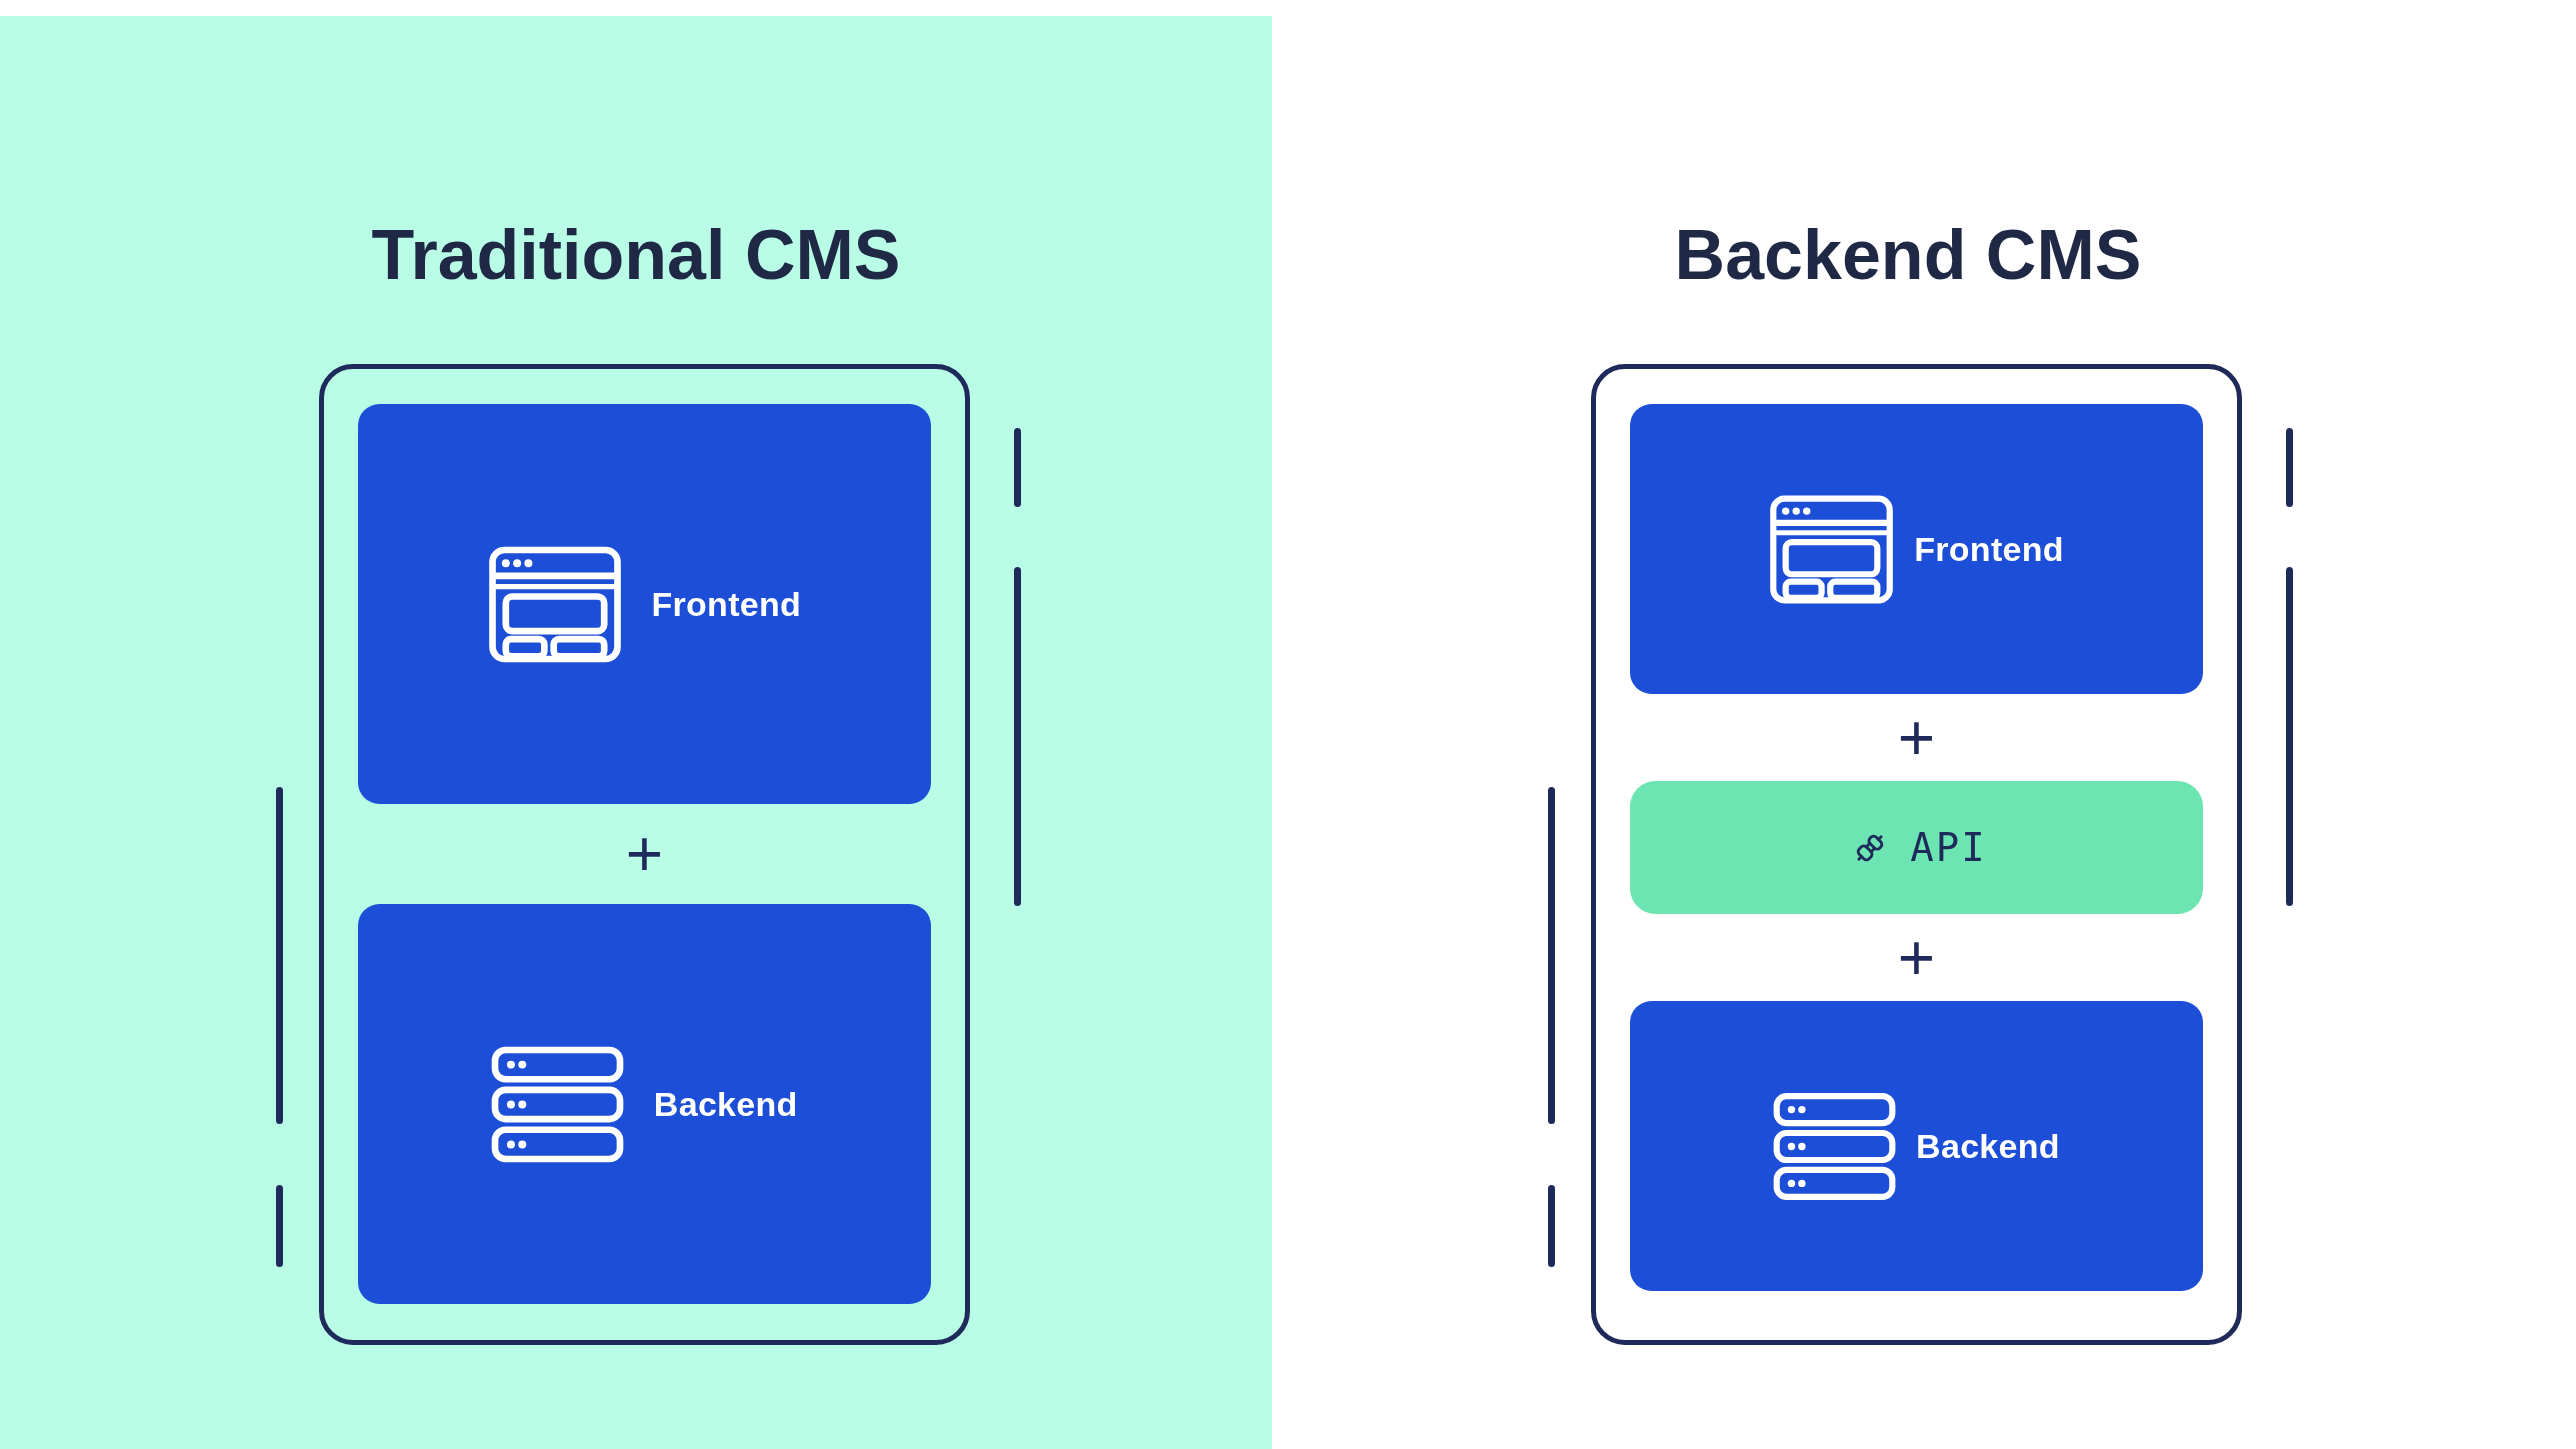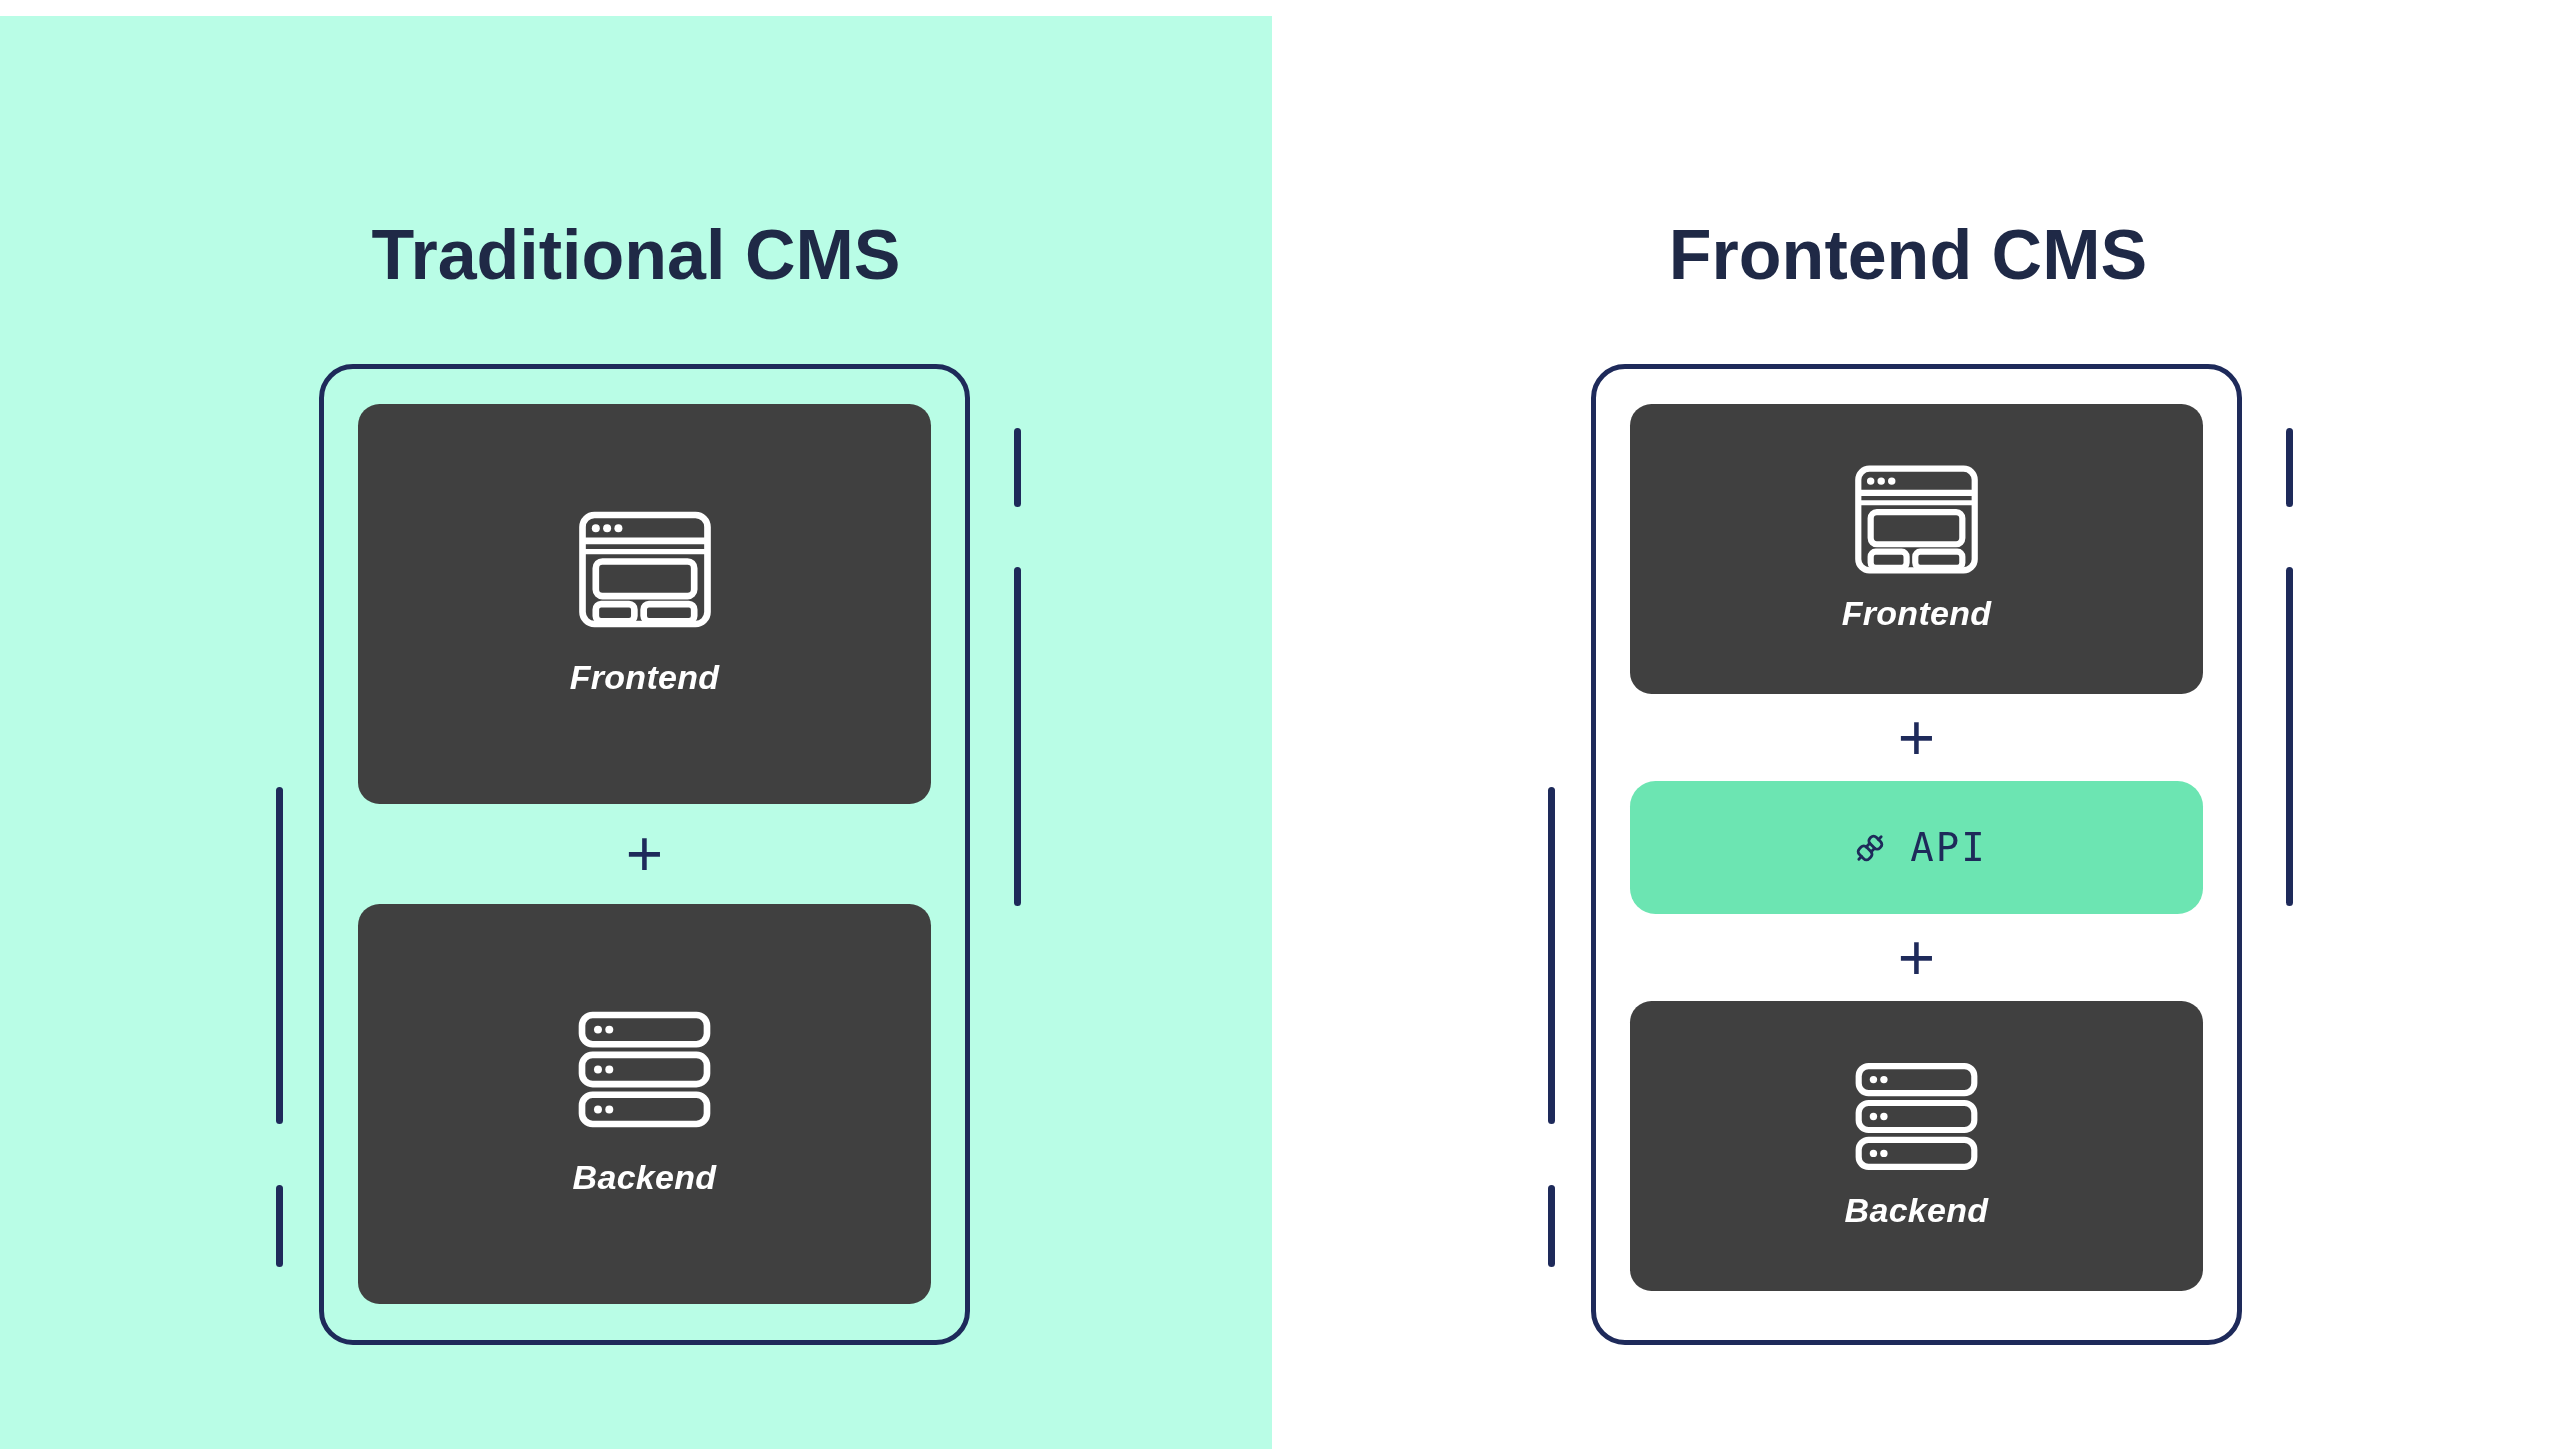--- a/index.html
+++ b/index.html
@@ -48,27 +48,26 @@
     border: 5.4px solid #1e2a5a;
     border-radius: 34px;
     display: flex;
     flex-direction: column;
     align-items: center;
     padding: 35px 34px 0 34px;
   }
 
   .card {
     width: 100%;
-    background: #404040;
+    background: #1d4ed8;
     border-radius: 21.5px;
     display: flex;
-    flex-direction: column;
+    flex-direction: row;
     align-items: center;
     justify-content: center;
-    font-style: italic;
   }
   .card.tall  { height: 400px; gap: 29.5px; }
   .card.short { height: 290px; gap: 20px; }
   .card-label {
     color: #ffffff;
     font-size: 34px;
     font-weight: 700;
     letter-spacing: 0.3px;
   }
 
@@ -169,21 +168,21 @@
       </div>
     </div>
 
     <span class="vline side-right seg-short-top"></span>
     <span class="vline side-right seg-long-top"></span>
     <span class="vline side-left  seg-long-bottom"></span>
     <span class="vline side-left  seg-short-bottom"></span>
   </section>
 
   <section class="panel white">
-    <h1 class="panel-title">Frontend CMS</h1>
+    <h1 class="panel-title">Backend CMS</h1>
 
     <div class="frame">
 
       <div class="card short">
         <span class="icon">
           <svg width="125" height="109" viewBox="0 0 100 88" fill="none">
             <rect x="3" y="3" width="94" height="82" rx="9" stroke="#ffffff" stroke-width="5"></rect>
             <line x1="3" y1="22.5" x2="97" y2="22.5" stroke="#ffffff" stroke-width="5"></line>
             <line x1="3" y1="30.5" x2="97" y2="30.5" stroke="#ffffff" stroke-width="4"></line>
             <circle cx="13" cy="13" r="3" fill="#ffffff"></circle>

